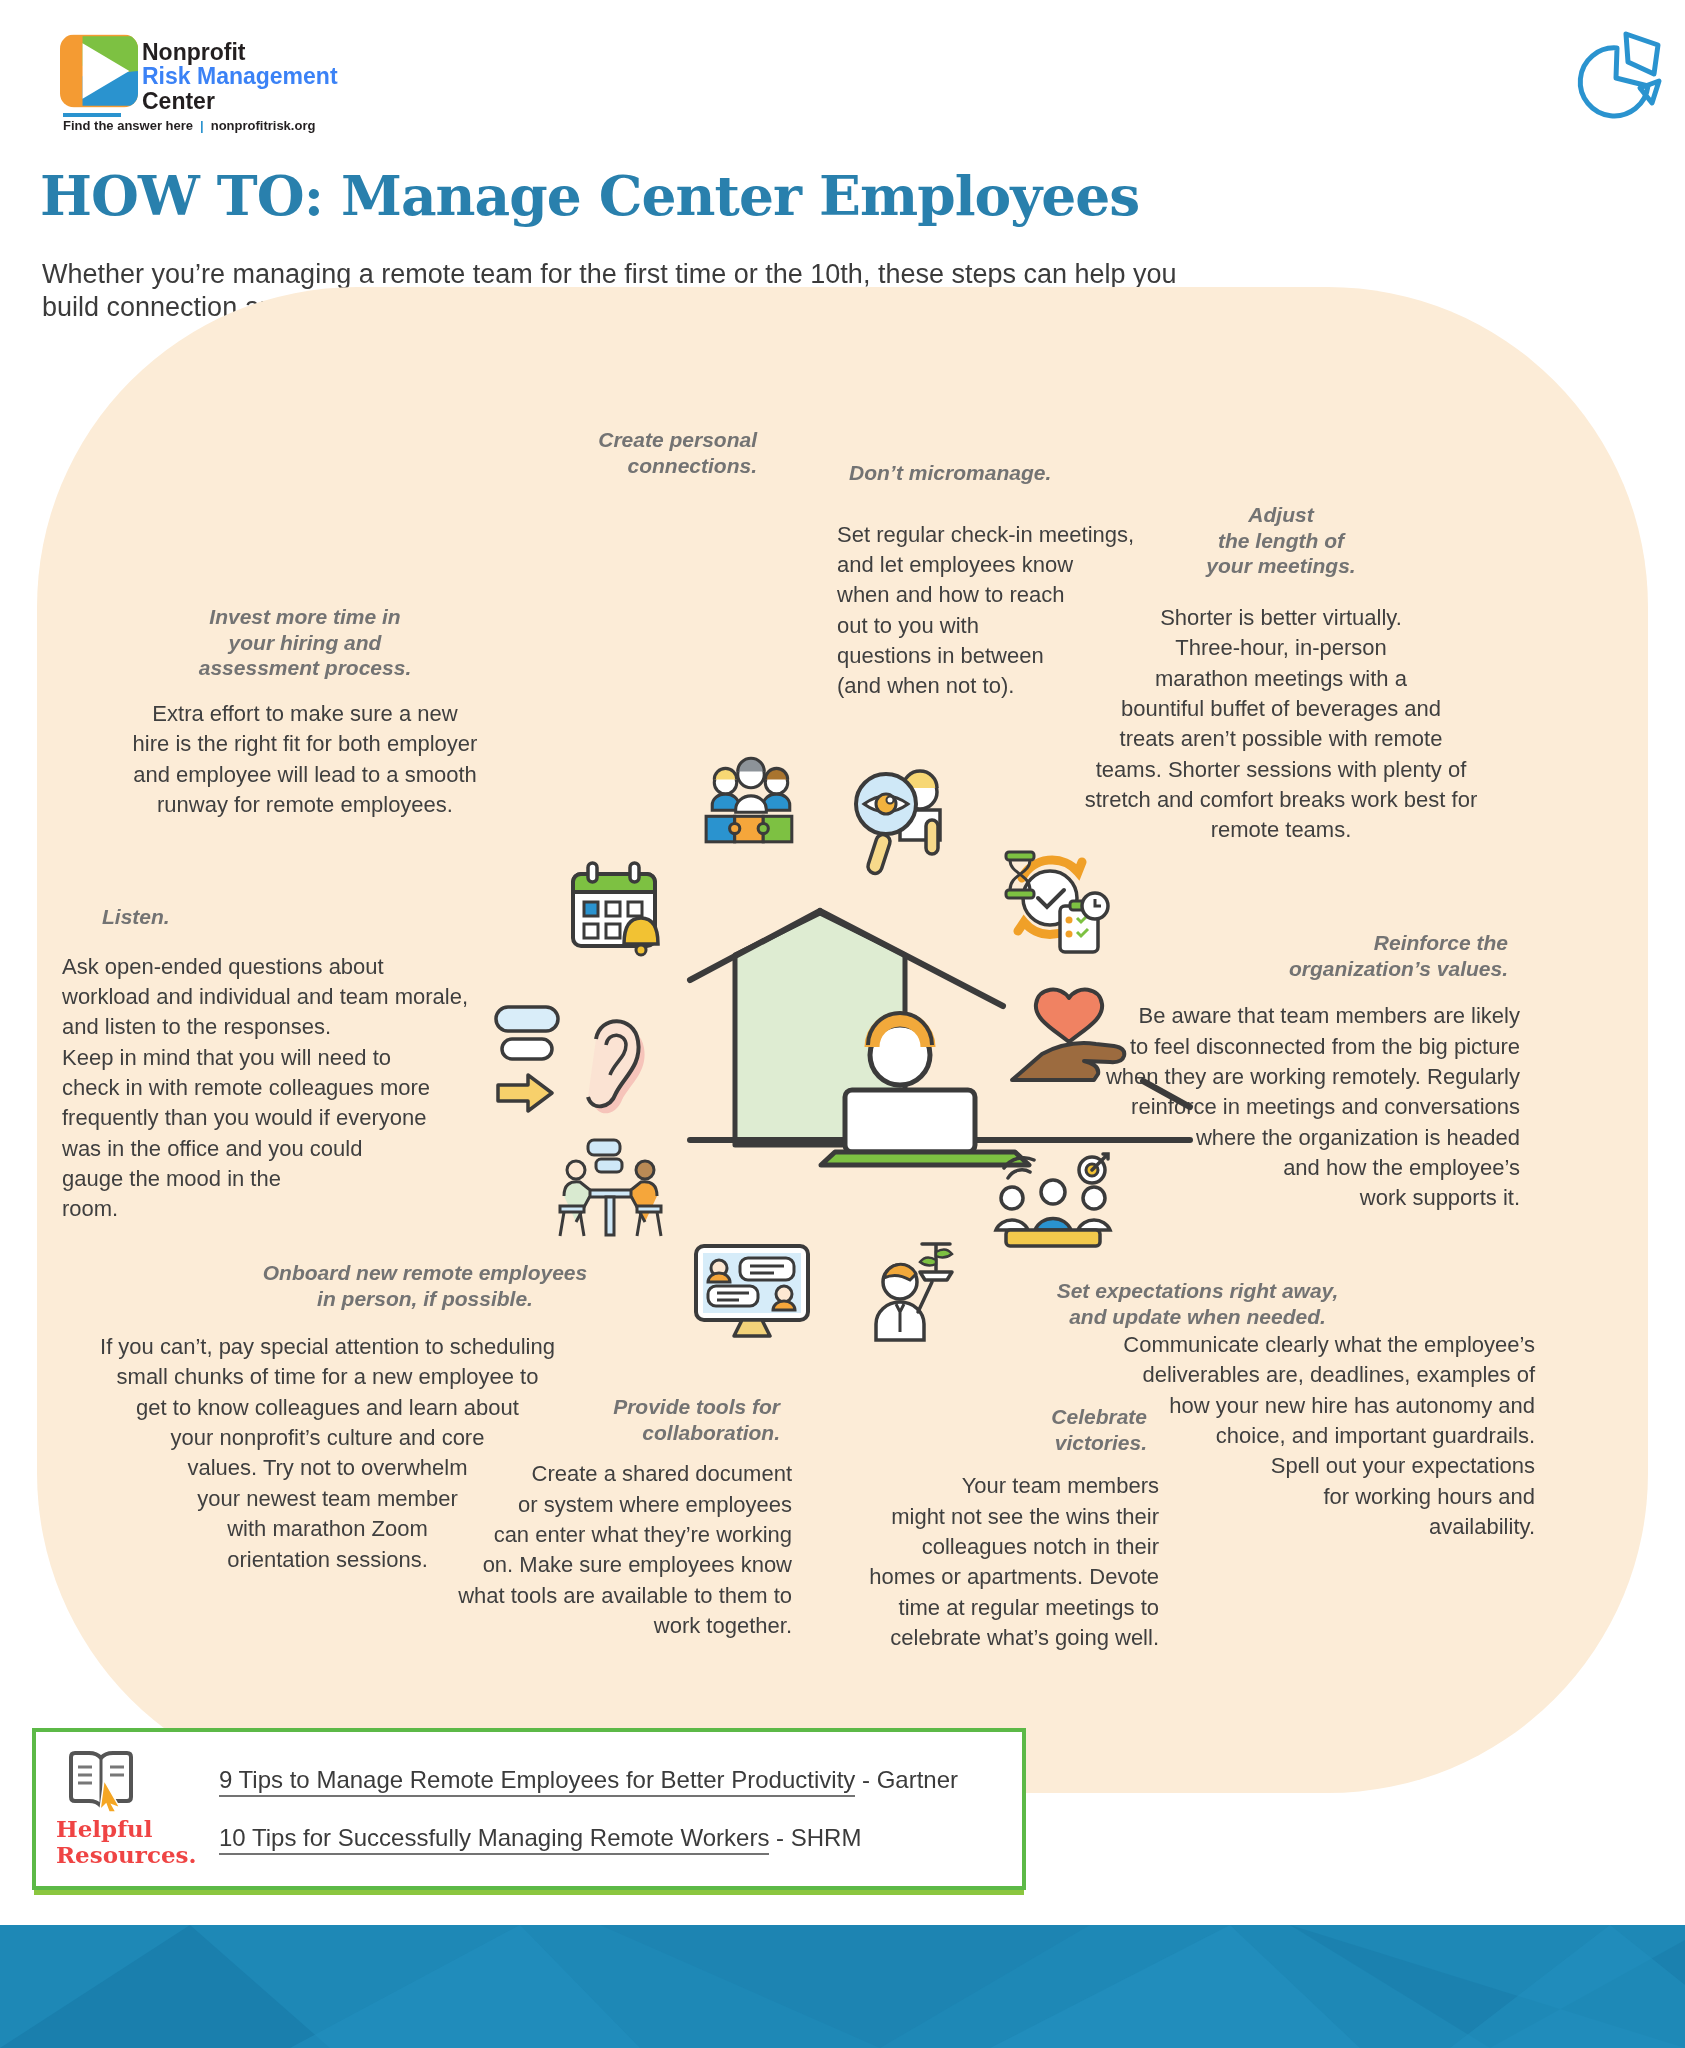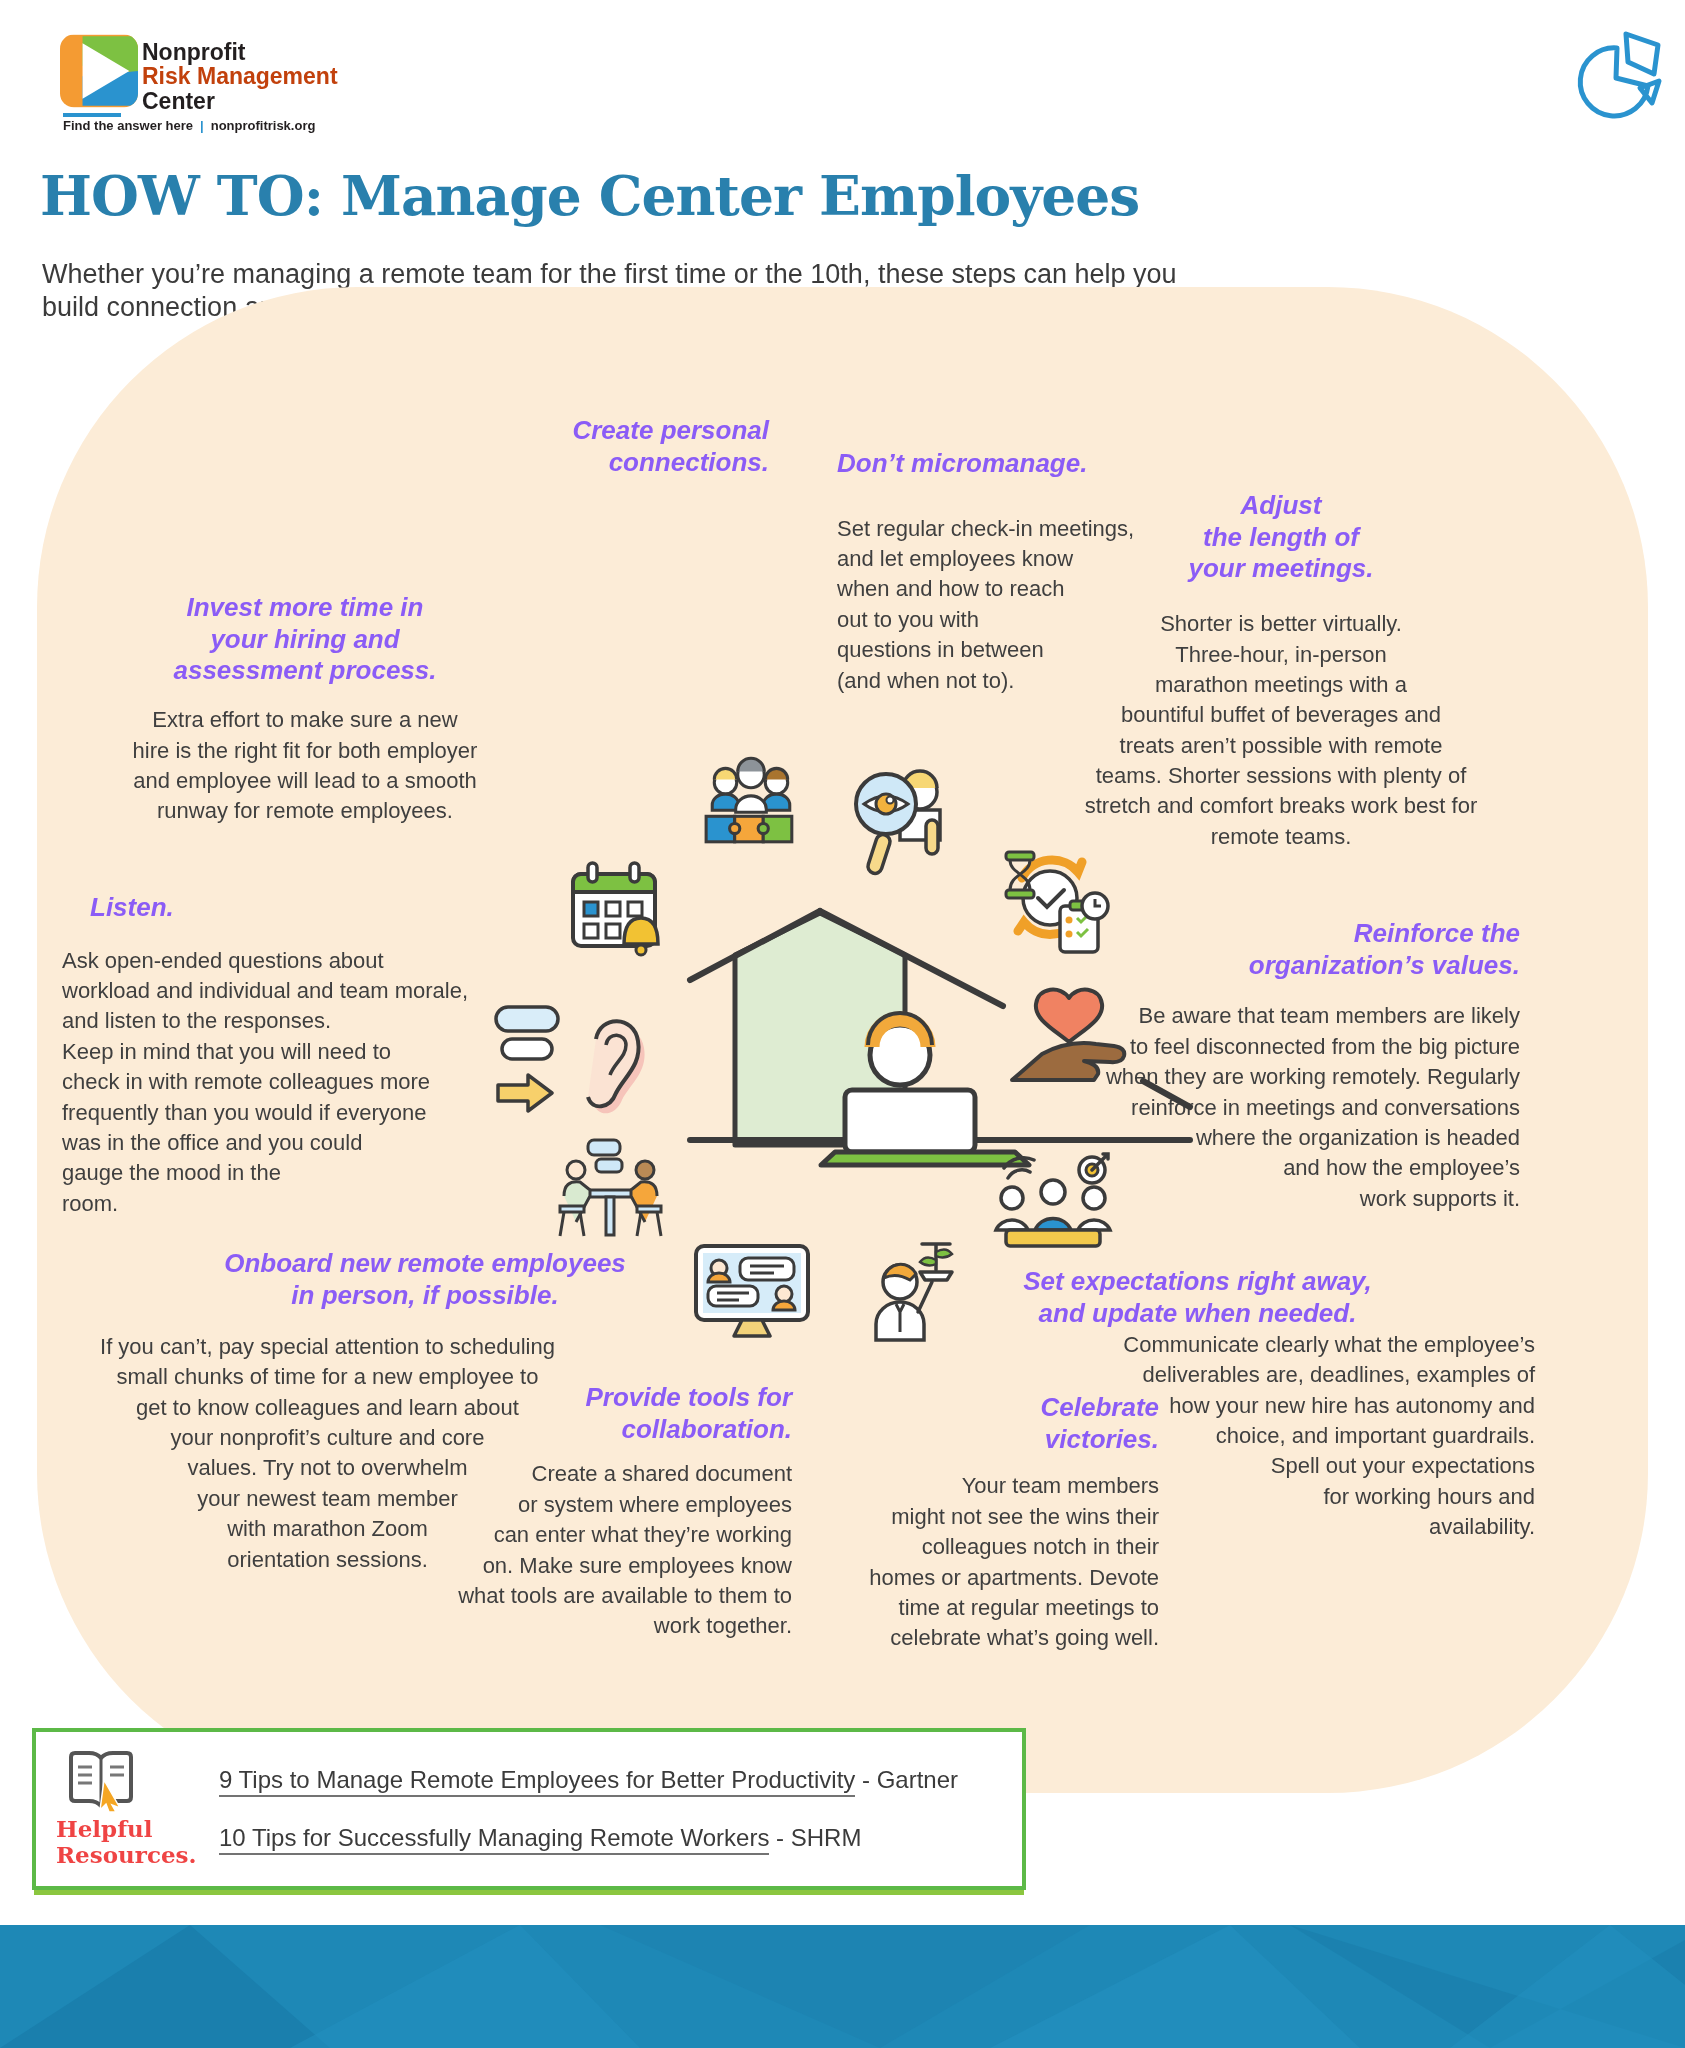--- a/index.html
+++ b/index.html
@@ -4,40 +4,40 @@
 <style>
   html,body{margin:0;padding:0;}
   body{
     width:1685px;height:2048px;position:relative;background:#ffffff;
     font-family:"Liberation Sans",sans-serif;color:#3f3f3f;overflow:hidden;
   }
   .abs{position:absolute;}
   
   #logo-icon{left:60px;top:30px;}
   #logo-text{left:142px;top:40px;font-weight:bold;line-height:1.06;font-size:23px;color:#231f20;}
-  #logo-text .blue{color:#c2410c;}
+  #logo-text .blue{color:#3b82f6;}
   #logo-rule{left:63px;top:113px;width:58px;height:4px;background:#2a93cf;}
   #tagline{left:63px;top:118px;font-size:13px;font-weight:bold;color:#231f20;}
   #tagline .sep{color:#2a93cf;padding:0 7px;font-weight:bold;}
   #pie-icon{left:1570px;top:26px;}
   #page-title{
     left:40px;top:163px;width:1200px;
     font-family:"DejaVu Serif",serif;font-weight:bold;
     font-size:55px;letter-spacing:-1px;color:#2980ad;
   }
   #page-subtitle{
     left:42px;top:258px;width:1220px;font-size:27px;line-height:1.23;
     color:#3b3b3b;white-space:pre-line;
   }
   
   #blob{left:37px;top:287px;width:1611px;height:1506px;background:#fcecd7;border-radius:320px;}
   
   .sec h3{
-    margin:0;font-size:26px;line-height:1.22;font-style:italic;font-weight:bold;
-    color:#8b5cf6;white-space:pre-line;
+    margin:12px;font-size:21px;line-height:1.22;font-style:italic;font-weight:bold;
+    color:#737373;white-space:pre-line;
   }
   .sec p{margin:0;font-size:22px;line-height:1.38;white-space:pre-line;color:#3f3f3f;}
   #sec-create{left:425px;top:415px;width:370px;}
   #sec-create h3{text-align:right;padding-right:26px;margin-bottom:22px;}
   #sec-create p{text-align:center;}
   #sec-micro{left:837px;top:448px;width:345px;text-align:left;}
   #sec-micro h3{margin-bottom:34px;}
   #sec-adjust{left:1055px;top:490px;width:452px;text-align:center;}
   #sec-adjust h3{margin-bottom:24px;}
   #sec-invest{left:95px;top:592px;width:420px;text-align:center;}

